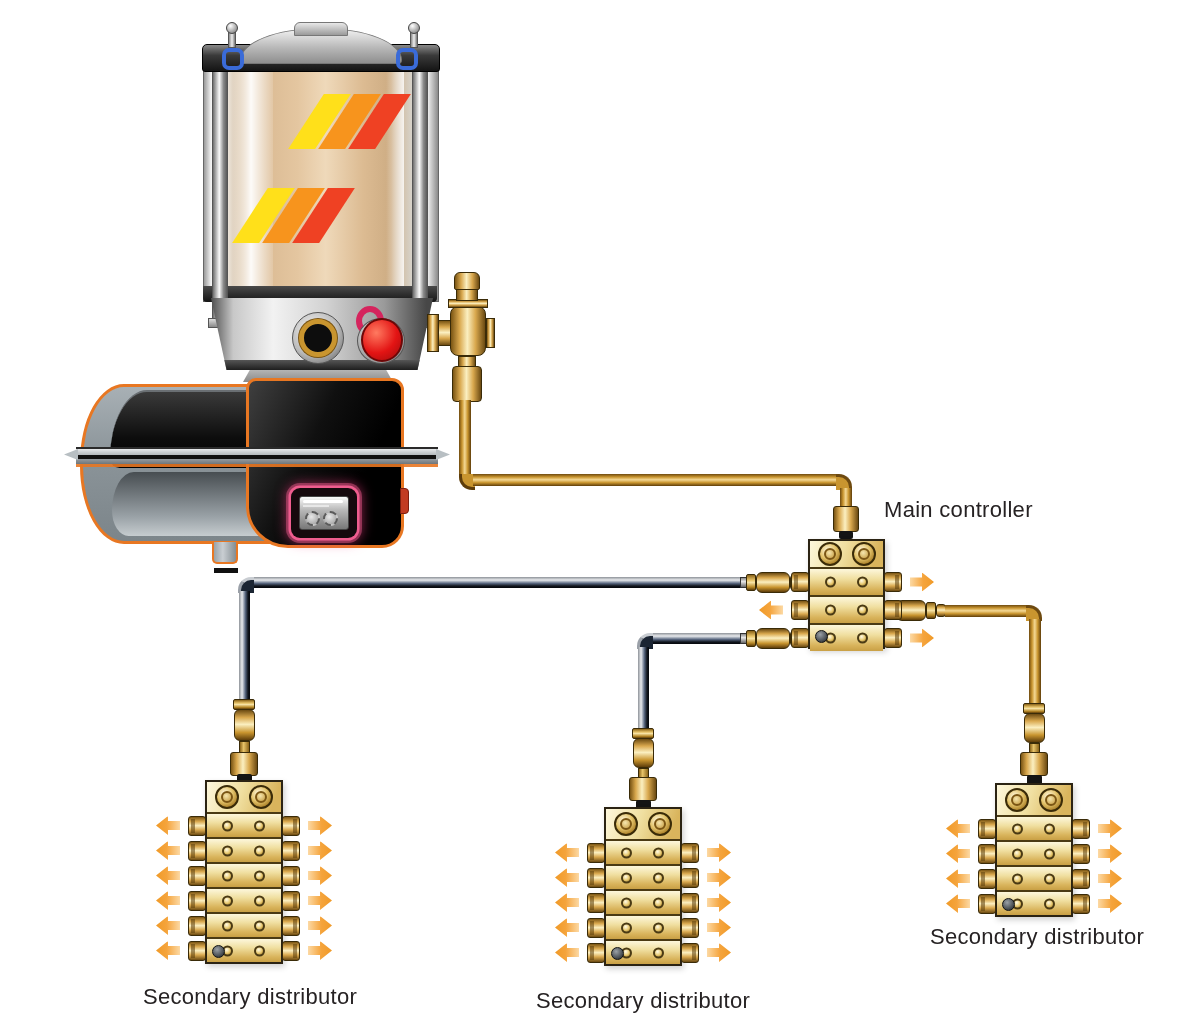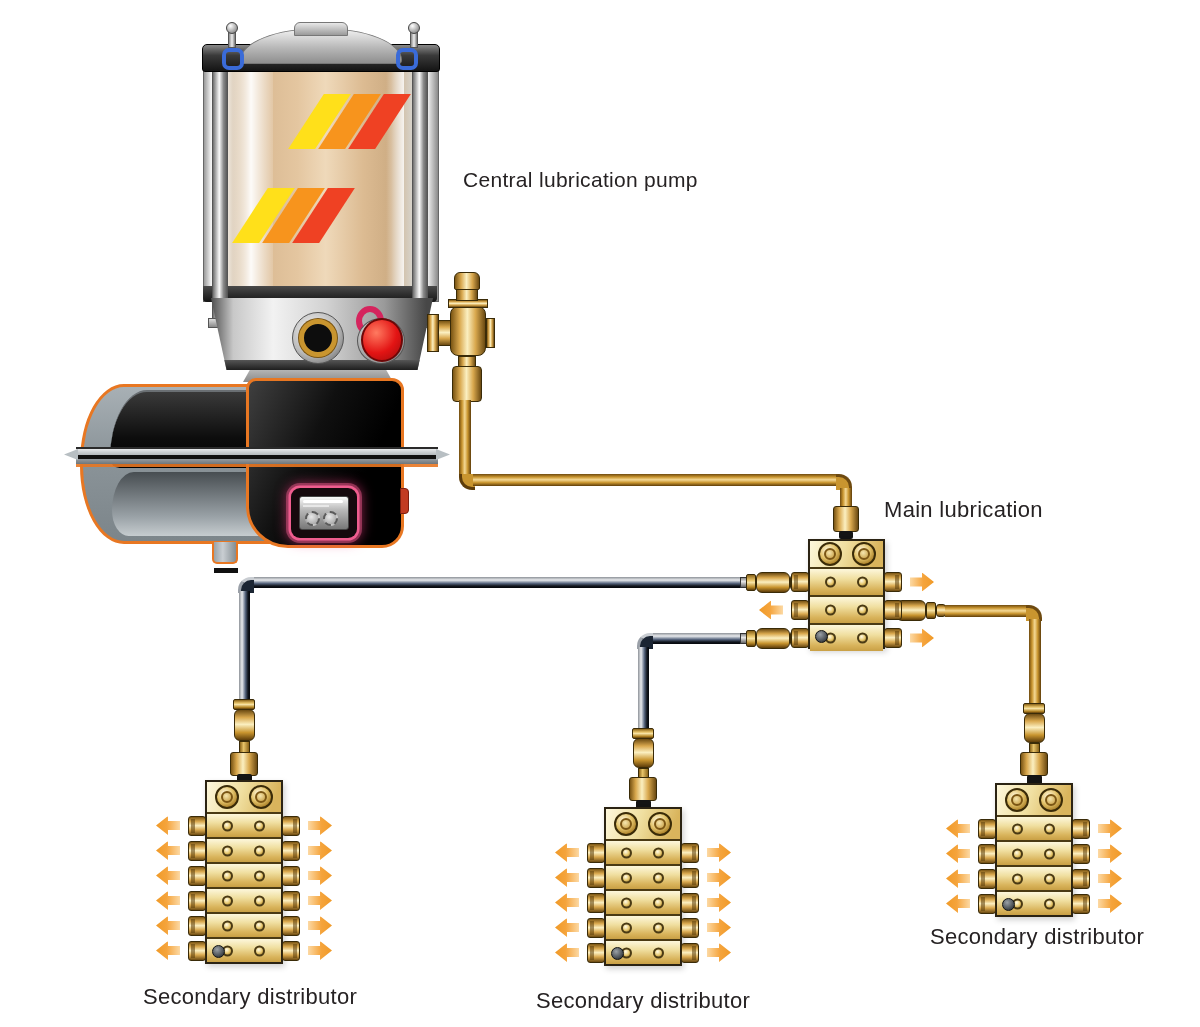--- a/index.html
+++ b/index.html
@@ -439,20 +439,19 @@
         <span class="port p2"></span>
         <span class="nub nl"></span>
         <span class="nub nr"></span>
         <span class="arrow aleft"></span>
         <span class="arrow aright"></span>
       </div>
       <span class="plug"></span>
     </div>
 
   <div class="label small" style="left:463px;top:165px;line-height:29px;">
-    <div>Central lubrication pump</div>
   </div>
-  <div class="label" style="left:884px;top:497px;">Main lubrication</div>
+  <div class="label" style="left:884px;top:497px;">Main controller</div>
   <div class="label centered" style="left:115px;top:984px;width:270px;">Secondary distributor</div>
   <div class="label centered" style="left:508px;top:988px;width:270px;">Secondary distributor</div>
   <div class="label centered" style="left:902px;top:924px;width:270px;">Secondary distributor</div>
 
 </div>
 
 </body></html>

